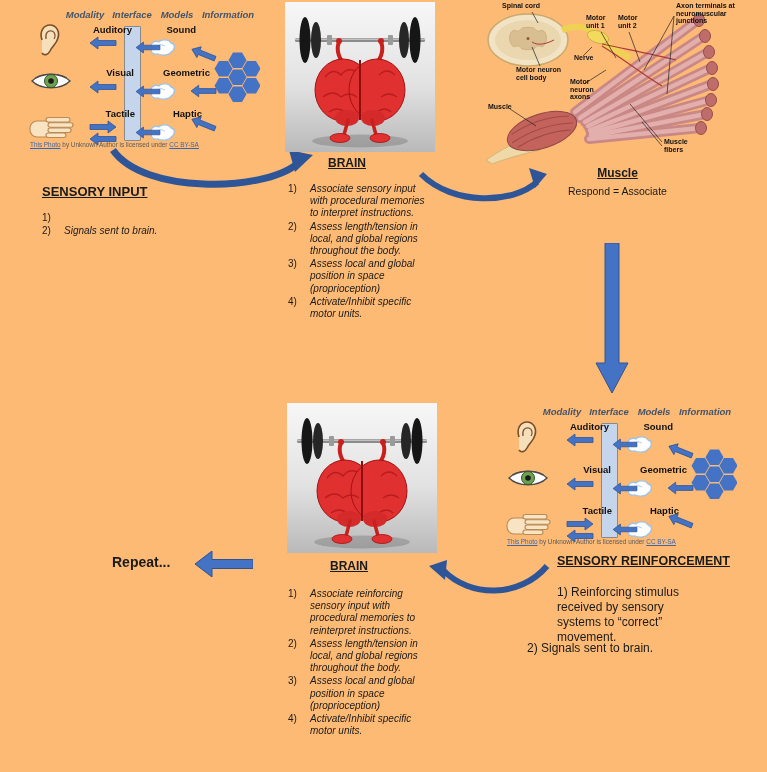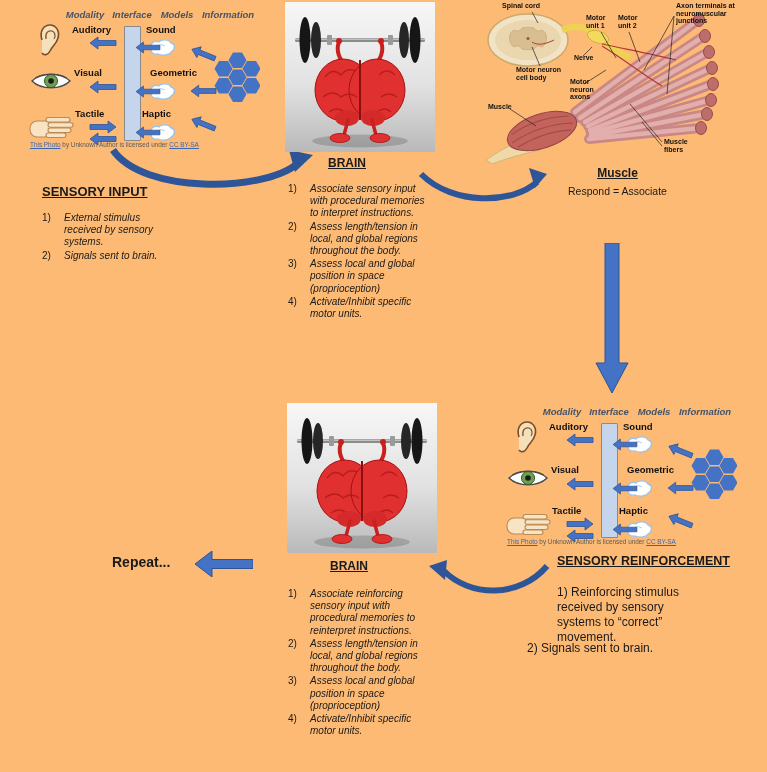--- a/index.html
+++ b/index.html
@@ -3,21 +3,21 @@
 <meta charset="utf-8">
 <style>
   html,body{margin:0;padding:0;background:#ffffff;font-family:"Liberation Sans",sans-serif;color:#1a1a1a;}
   .stage{position:relative;width:767px;height:772px;background:#fdba74;overflow:hidden;}
   .abs{position:absolute;}
 
   
   .mod-panel{position:absolute;width:232px;height:152px;}
   .hdr{position:absolute;top:5px;font-style:italic;font-weight:bold;font-size:9.5px;color:#44546A;text-align:center;}
   .iface-bar{position:absolute;left:96px;top:22px;width:15px;height:113px;background:#C5D5EB;border:1px solid #8a8a8a;border-radius:1px;}
-  .mlab{position:absolute;font-weight:bold;font-size:9.5px;text-align:left;color:#111;}
+  .mlab{position:absolute;font-weight:bold;font-size:9.5px;text-align:right;color:#111;}
   .cap{position:absolute;left:2px;top:137px;font-size:6.4px;color:#5a5a5a;white-space:nowrap;}
   .cap a{color:#3b66b0;text-decoration:underline;cursor:pointer;}
   .blk{position:absolute;overflow:visible;}
   .blk polygon{fill:#4472C4;stroke:#2F5496;stroke-width:0.8;}
   .hexes polygon{fill:#4472C4;}
 
   
   .heading{position:absolute;font-weight:bold;font-size:13px;text-decoration:underline;white-space:nowrap;}
   .fig-label{position:absolute;font-weight:bold;font-size:12px;text-decoration:underline;text-align:center;}
   .num-list{position:absolute;display:flex;flex-direction:column;gap:1px;font-size:10px;line-height:1.22;}
@@ -134,21 +134,20 @@
 
   <svg class="abs" style="left:103px;top:146px" width="215" height="52" viewBox="0 0 215 52">
     <path d="M10,4 C40,48 160,46 194,18" fill="none" stroke="#2E5597" stroke-width="7"></path>
     <polygon points="186,4 210,9 192,26" fill="#2E5597"></polygon>
   </svg>
 
   <div class="heading" style="left:42px;top:184px">SENSORY INPUT</div>
   <div class="num-list" style="left:42px;top:212px;width:150px">
     <div class="num-item">
         <span class="n">1)</span>
-        <span class="t" style="max-width:105px">External stimulus received by sensory systems.</span>
       </div>
     <div class="num-item">
         <span class="n">2)</span>
         <span class="t" style="max-width:105px">Signals sent to brain.</span>
       </div>
   </div>
 
   <div class="brain-fig" style="left:285px;top:2px">
   <svg width="150" height="150" viewBox="0 0 150 150">
     <defs>

